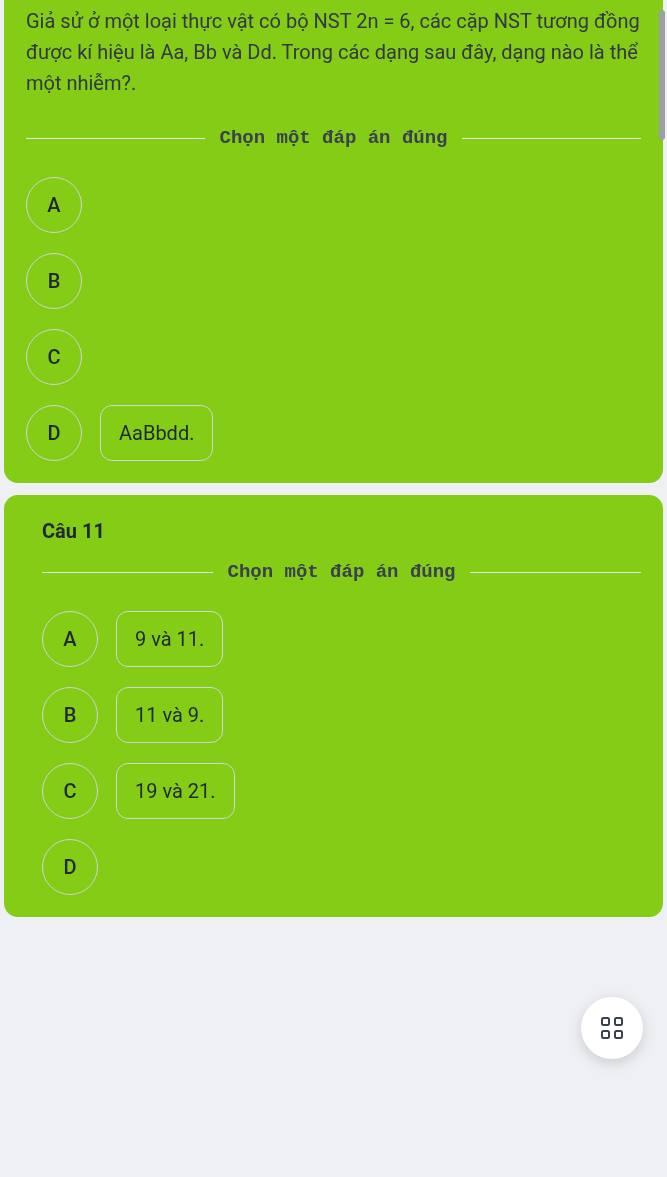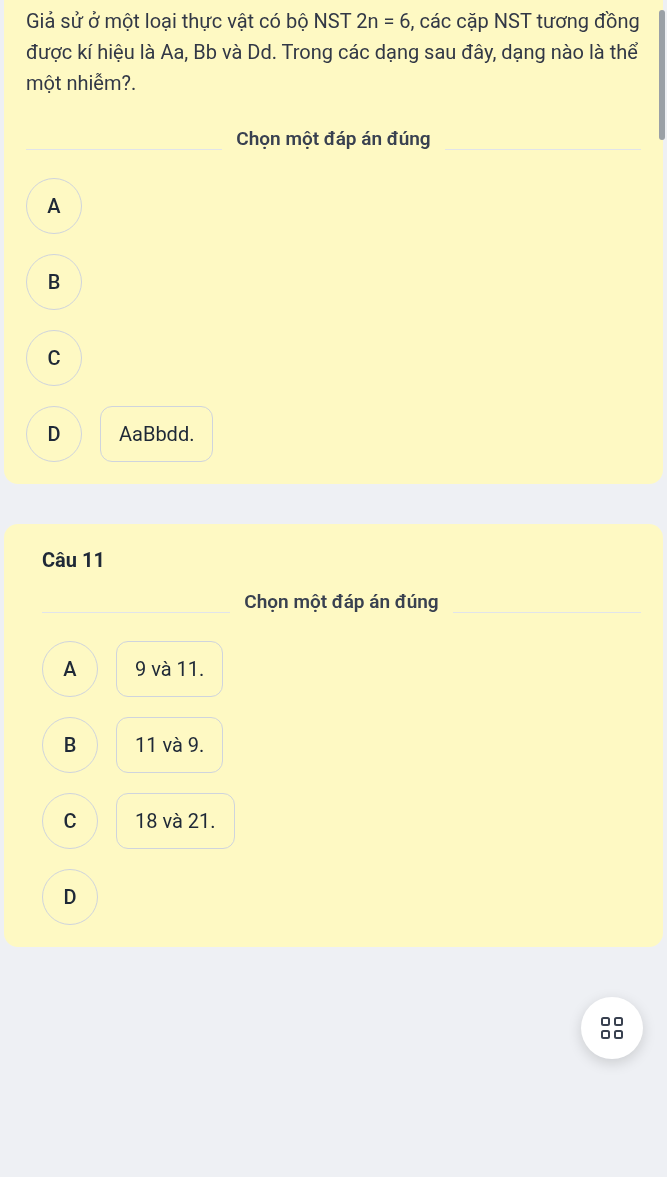--- a/index.html
+++ b/index.html
@@ -21,45 +21,46 @@
   }
   .scroll-thumb {
     position: absolute;
     top: 10px;
     width: 6px;
     height: 130px;
     background: #9aa0a6;
     border-radius: 3px;
   }
   .card {
-    background: #fef9c3;
+    background: #84cc16;
     border-radius: 14px;
     padding: 0 22px 22px 22px;
     margin: 0 4px;
   }
   .card.first { padding-top: 0; border-top-left-radius: 0; border-top-right-radius: 0;}
-  .card + .card { margin-top: 40px; padding-top: 24px; padding-left: 38px;}
+  .card + .card { margin-top: 12px; padding-top: 24px; padding-left: 38px;}
   .question-text {
     font-size: 20px;
     line-height: 1.55;
     color: #323846;
     padding-top: 6px;
     padding-bottom: 10px;
   }
   .q-number {
     font-weight: 700;
     font-size: 20px;
     color: #1f2937;
     margin-bottom: 8px;
   }
   .divider-row {
     display: flex;
-    align-items: flex-end;
+    align-items: center;
     margin: 18px 0 28px 0;
     gap: 14px;
+    font-family: Liberation Mono, monospace;
   }
   .divider-line {
     flex: 1;
     height: 1px;
     background: #e1e4ea;
   }
   .divider-label {
     font-size: 19px;
     font-weight: 600;
     color: #394150;
@@ -174,21 +175,21 @@
     <div class="option-row">
       <div class="radio-outer">
           <span>B</span>
         </div>
       <div class="answer-box">11 và 9.</div>
     </div>
     <div class="option-row">
       <div class="radio-outer">
           <span>C</span>
         </div>
-      <div class="answer-box">18 và 21.</div>
+      <div class="answer-box">19 và 21.</div>
     </div>
     <div class="option-row">
       <div class="radio-outer">
           <span>D</span>
         </div>
     </div>
   </div>
 </div>
 
 <div class="fab">

